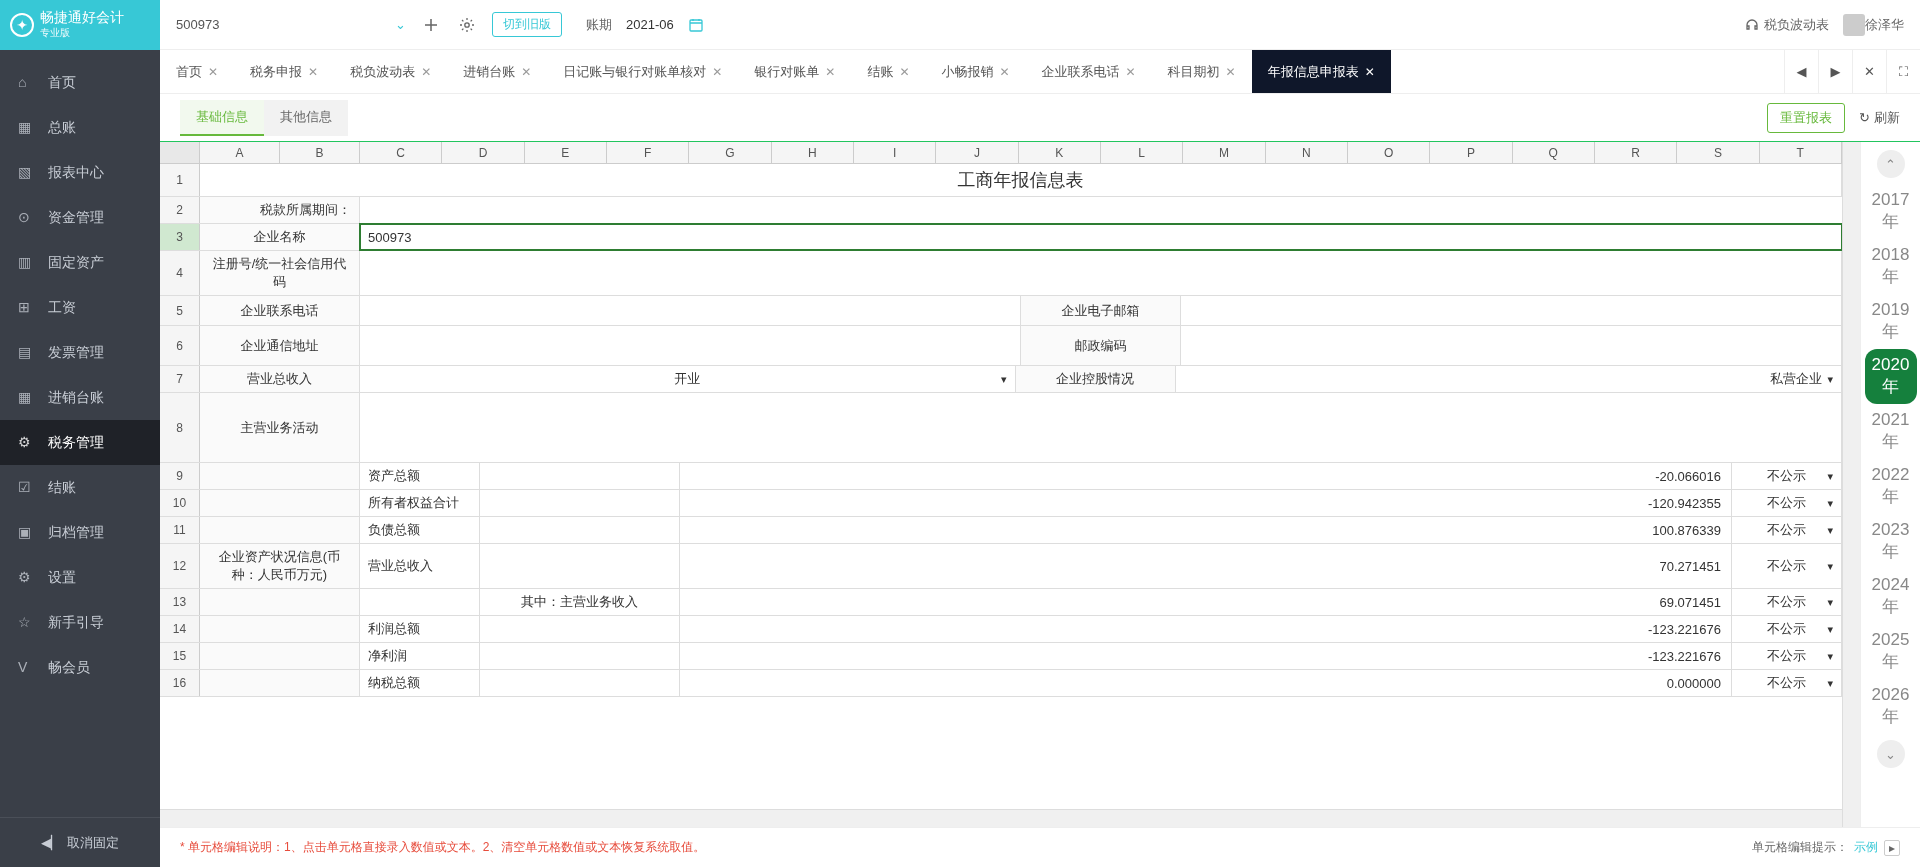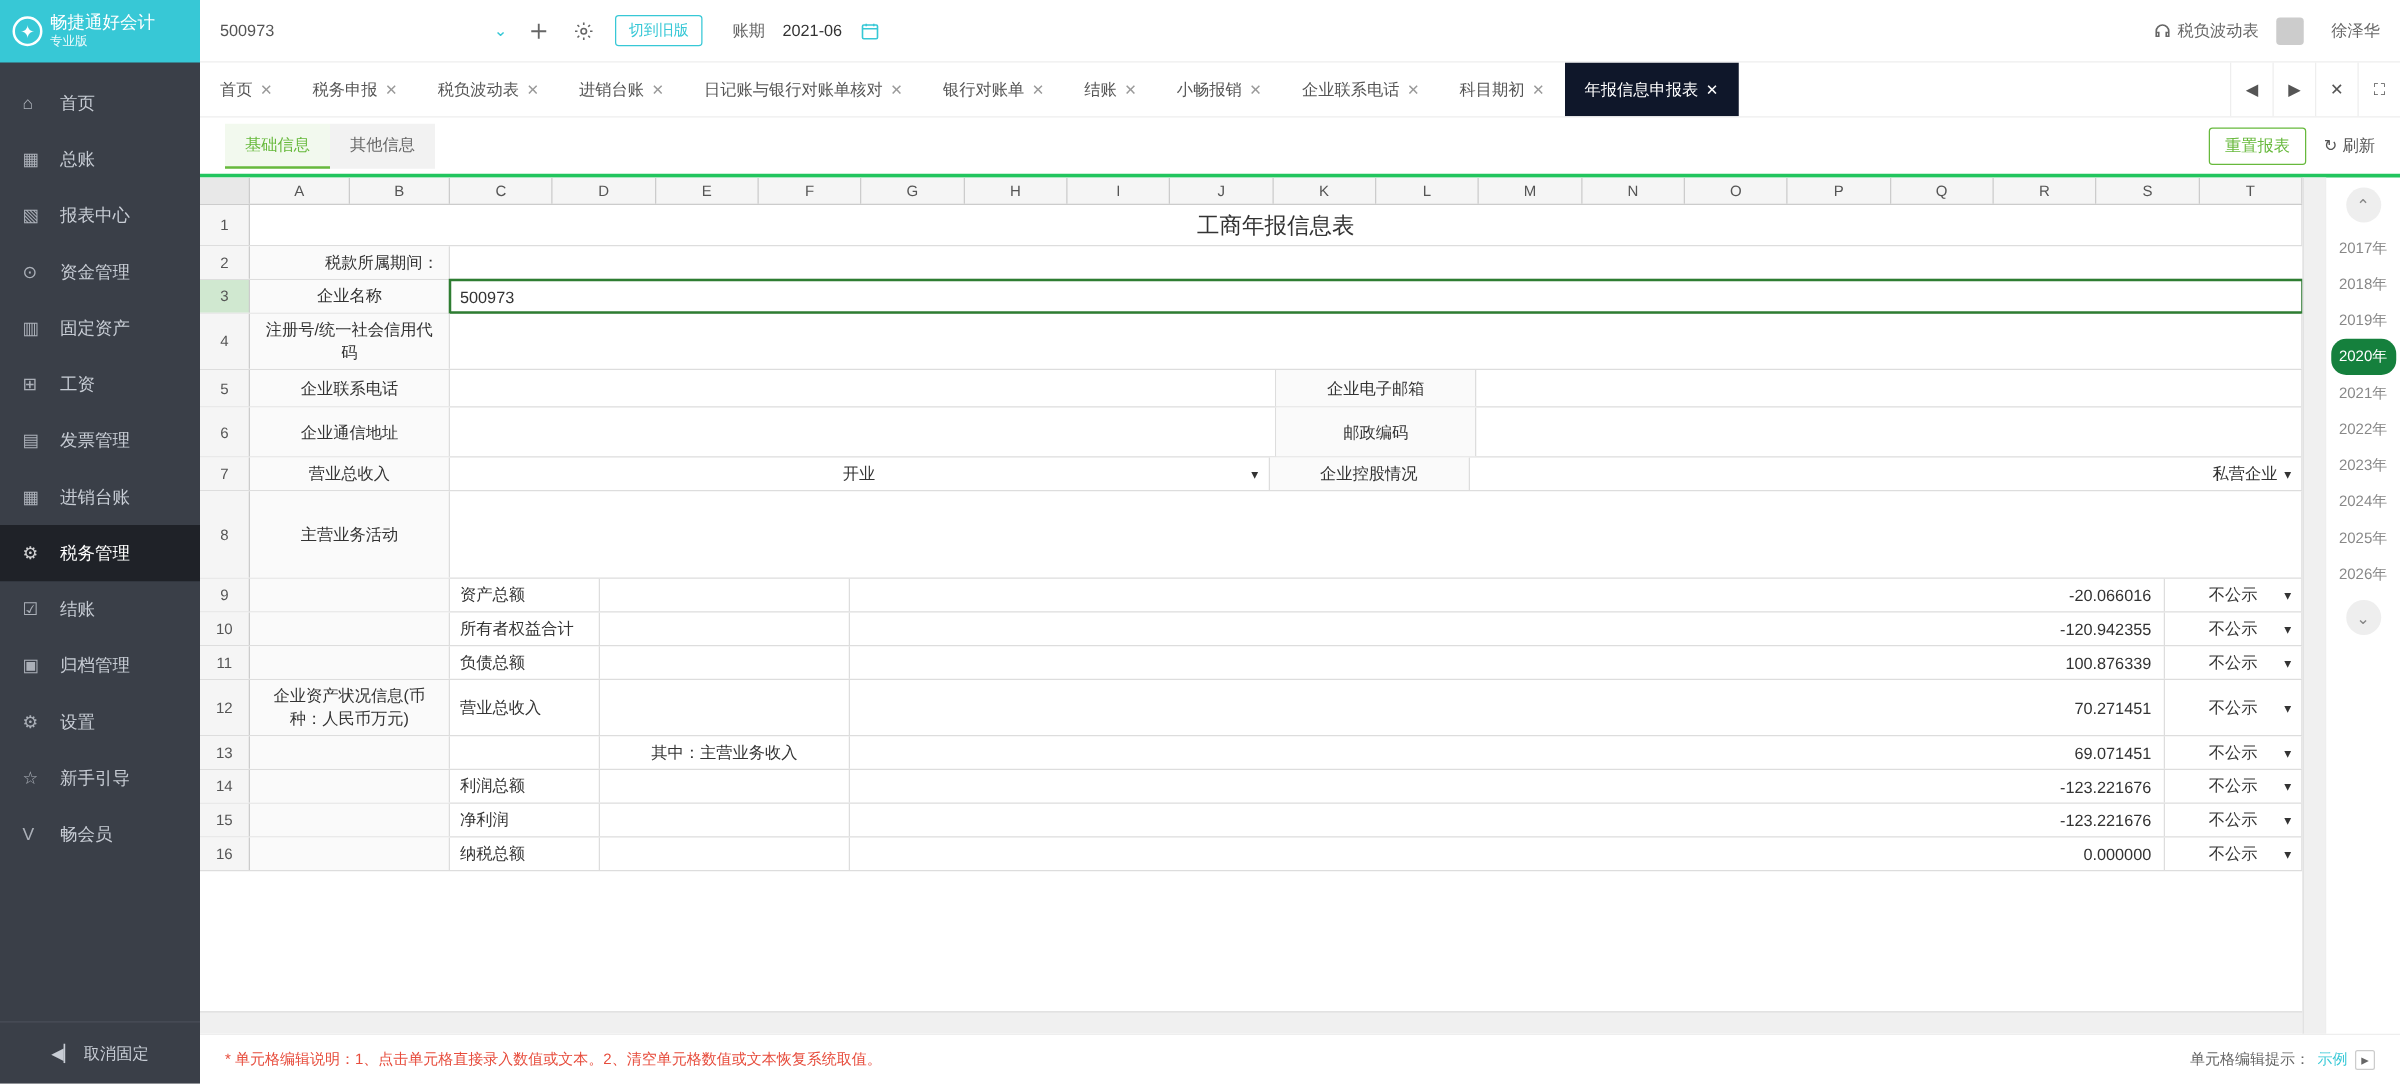--- a/index.html
+++ b/index.html
@@ -28,21 +28,21 @@
 .headset { display: flex; align-items: center; gap: 4px; cursor: pointer; }
 .avatar { width: 22px; height: 22px; background: #ccc; border-radius: 3px; }
 .tabbar { height: 44px; display: flex; align-items: stretch; border-bottom: 1px solid #eee; position: relative; }
 .tabs { flex: 1; display: flex; overflow: hidden; }
 .tab { display: flex; align-items: center; padding: 0 16px; color: #555; cursor: pointer; white-space: nowrap; font-size: 13px; }
 .tab .close { margin-left: 6px; color: #999; font-size: 12px; }
 .tab.active { background: #0f172a; color: #fff; }
 .tab.active .close { color: #fff; }
 .tab-controls { display: flex; align-items: center; gap: 0; }
 .tab-ctrl { width: 34px; height: 100%; display: flex; align-items: center; justify-content: center; cursor: pointer; border-left: 1px solid #eee; color: #555; }
-.subbar { height: 48px; display: flex; align-items: center; padding: 0 20px; gap: 10px; border-bottom: 3px solid #22c55e; }
+.subbar { height: 48px; display: flex; align-items: center; padding: 0 20px; gap: 10px; border-bottom: 1px solid #22c55e; }
 .subtab { padding: 8px 16px; cursor: pointer; color: #666; background: #f2f2f2; }
 .subtab.active { color: #67b93c; background: #f2f9ee; border-bottom: 2px solid #67b93c; }
 .subbar-right { margin-left: auto; display: flex; align-items: center; gap: 14px; }
 .reset-btn { border: 1px solid #67b93c; color: #67b93c; padding: 5px 12px; border-radius: 3px; cursor: pointer; }
 .refresh-btn { display: flex; align-items: center; gap: 4px; cursor: pointer; color: #555; }
 .sheet-area { flex: 1; display: flex; min-height: 0; }
 .sheet-wrap { flex: 1; overflow: hidden; position: relative; display: flex; flex-direction: column; }
 .col-headers { display: flex; height: 22px; background: #f5f5f5; border-bottom: 1px solid #ccc; }
 .corner { width: 40px; border-right: 1px solid #ccc; background: #e8e8e8; }
 .col-h { border-right: 1px solid #ccc; text-align: center; font-size: 12px; color: #555; line-height: 22px; }
@@ -55,21 +55,21 @@
 .val-cell { flex: 1; }
 .select-cell { position: relative; }
 .select-cell::after { content: "▾"; position: absolute; right: 8px; color: #333; font-size: 11px; }
 .num-cell { justify-content: flex-end; text-align: right; padding-right: 10px; }
 .pub-cell { width: 110px; justify-content: center; position: relative; }
 .pub-cell::after { content: "▾"; position: absolute; right: 8px; color: #333; font-size: 11px; }
 .active-row-border { outline: 2px solid #2e7d32; outline-offset: -1px; }
 .vscroll { width: 18px; background: #f0f0f0; border-left: 1px solid #ddd; }
 .year-rail { width: 60px; display: flex; flex-direction: column; align-items: center; padding: 8px 0; gap: 6px; border-left: 1px solid #eee; }
 .rail-arrow { width: 28px; height: 28px; border-radius: 50%; background: #eee; display: flex; align-items: center; justify-content: center; cursor: pointer; color: #888; }
-.year-item { width: 52px; text-align: center; padding: 6px 0; font-size: 12px; color: #888; cursor: pointer; border-radius: 12px; }
+.year-item { width: 52px; text-align: center; padding: 6px 0; font-size: 17px; color: #888; cursor: pointer; border-radius: 12px; }
 .year-item.active { background: #15803d; color: #fff; }
 .hscroll { height: 18px; background: #f0f0f0; border-top: 1px solid #ddd; }
 .footer { height: 40px; display: flex; align-items: center; padding: 0 20px; border-top: 1px solid #eee; font-size: 12px; }
 .footer-note { color: #e74c3c; }
 .footer-right { margin-left: auto; color: #666; display: flex; align-items: center; gap: 6px; }
 .example-link { color: #37c8d6; cursor: pointer; }
 svg { display: block; }
 </style>
 </head>
 <body>
@@ -177,21 +177,21 @@
       </span>
       <div class="topbar-right">
         <div class="headset">
           <span>
             <svg width="16" height="16" viewBox="0 0 16 16">
                 <path d="M3 9v-1a5 5 0 0110 0v1M3 9v3h2V9H3zm8 0v3h2V9h-2z" fill="none" stroke="#666" stroke-width="1.3"></path>
               </svg>
           </span>
           <span>税负波动表</span>
         </div>
-        <div style="display:flex;align-items:center;gap:22px;">
+        <div style="display:flex;align-items:center;gap:0;">
           <div class="avatar"></div>
           <span>徐泽华</span>
         </div>
       </div>
     </div>
 
     <div class="tabbar">
       <div class="tabs" id="tabs">
           <div class="tab">
             <span>首页</span>

